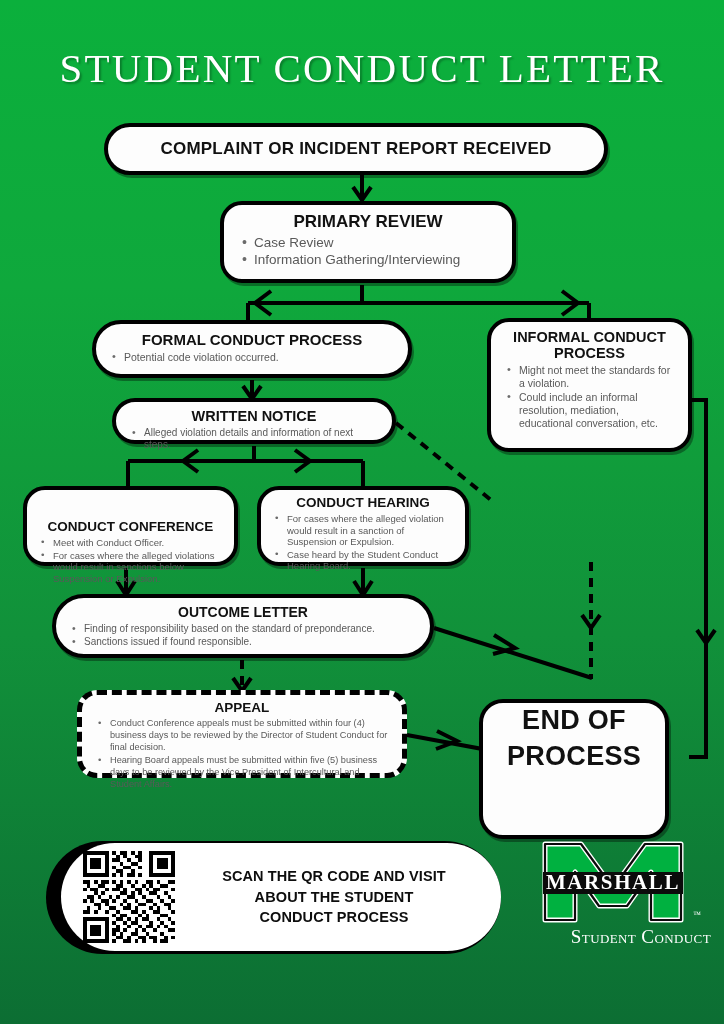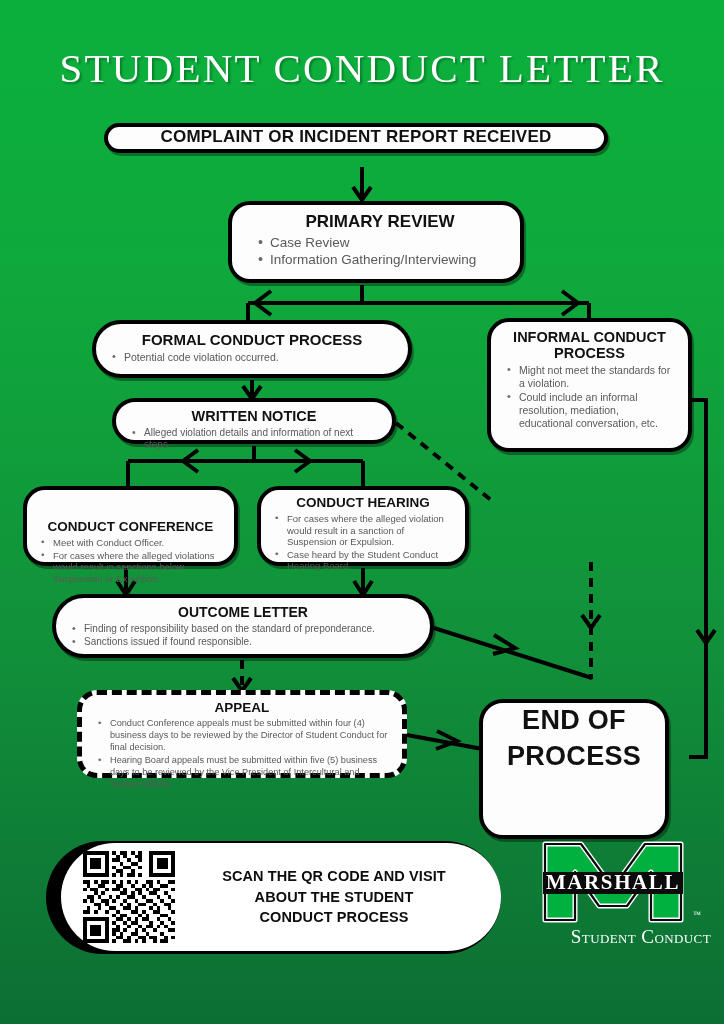--- a/index.html
+++ b/index.html
@@ -40,24 +40,24 @@
     font-family:"Liberation Sans", sans-serif;
   }
   .node ul{margin:3px 0 0 0;padding:0 6px 0 20px;list-style:none;}
   .node li{
     position:relative;color:#595959;line-height:1.22;margin-bottom:1px;
   }
   .node li:before{
     content:"\2022";position:absolute;left:-12px;top:-1px;color:#6b6b6b;font-size:1.05em;
   }
 
-  #n-complaint{left:104px;top:123px;width:504px;height:30px;display:flex;align-items:flex-start;justify-content:center;}
+  #n-complaint{left:104px;top:123px;width:504px;height:52px;display:flex;align-items:center;justify-content:center;}
   #n-complaint h3{font-size:17px;letter-spacing:.2px;}
 
-  #n-primary{left:228px;top:201px;width:296px;height:82px;padding:7px 10px 0 18px;}
+  #n-primary{left:220px;top:201px;width:296px;height:82px;padding:7px 10px 0 10px;}
   #n-primary h3{font-size:17px;}
   #n-primary li{font-size:13.5px;}
 
   #n-formal{left:92px;top:320px;width:320px;height:58px;padding:7px 8px 0 8px;}
   #n-formal h3{font-size:15px;}
   #n-formal li{font-size:10.5px;}
 
   #n-informal{left:487px;top:318px;width:205px;height:134px;padding:7px 8px 0 8px;}
   #n-informal h3{font-size:14.5px;line-height:1.12;}
   #n-informal li{font-size:10.5px;}

